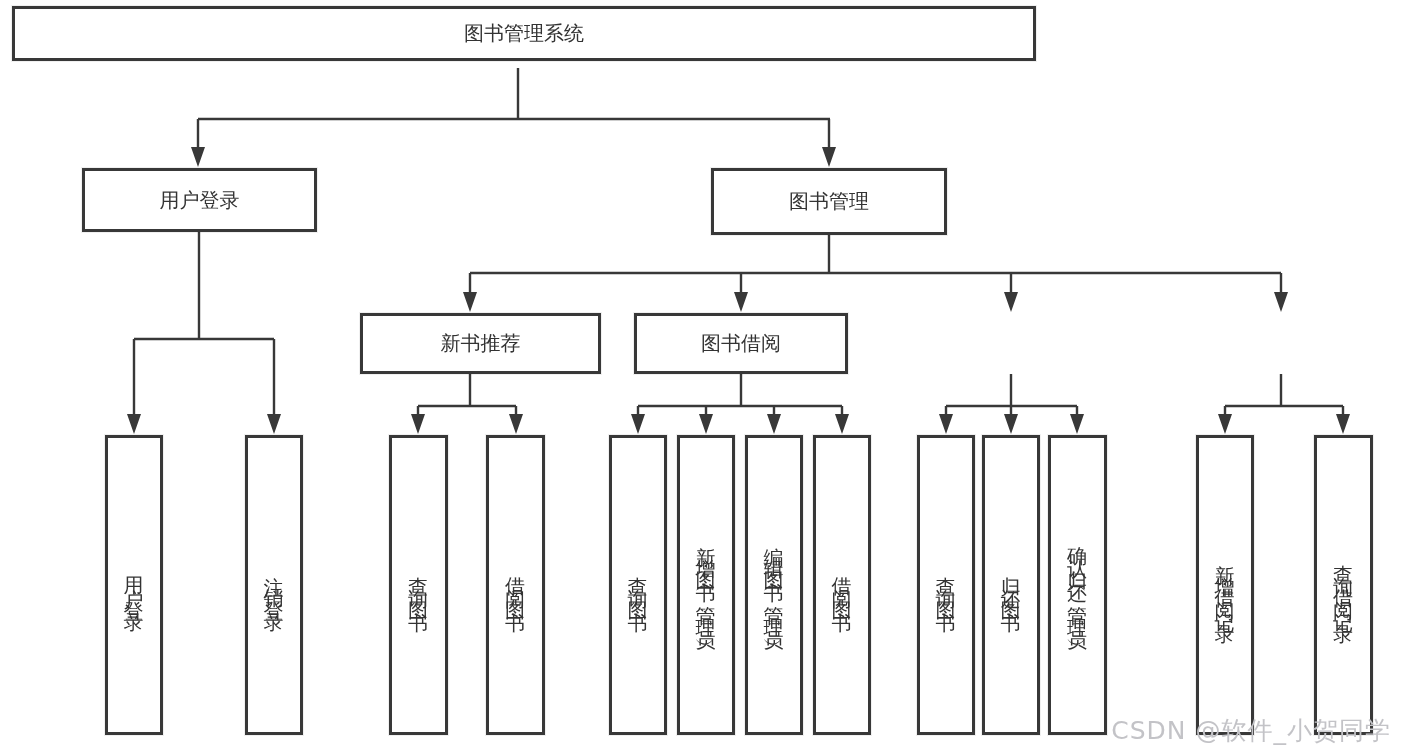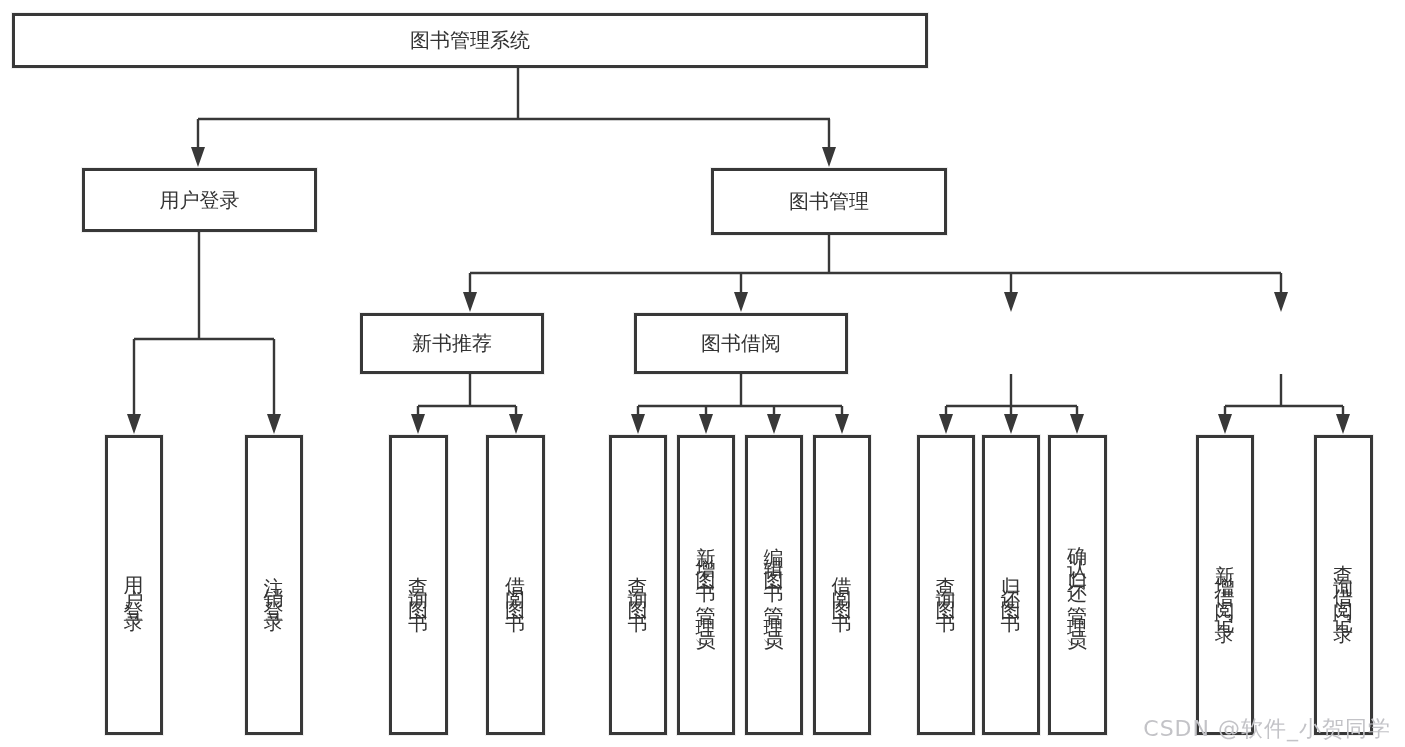--- a/index.html
+++ b/index.html
@@ -39,21 +39,21 @@
   .leaf{
     writing-mode:vertical-rl;
     text-orientation:mixed;
     font-size:20px;
     line-height:1;
   }
   .leaf .lbl{letter-spacing:12px;}
   .watermark{
     position:absolute;
     right:14px;top:714px;
-    font-size:22px;
+    font-size:25px;
     color:var(--watermark);
     letter-spacing:1px;
     white-space:nowrap;
     z-index:5;
   }
 </style>
 </head>
 <body>
 
 <div id="stage">
@@ -70,32 +70,32 @@
     <path class="head" d="
       M191 147h14L198 167Z M822 147h14L829 167Z
       M463 292h14L470 312Z M734 292h14L741 312Z M1004 292h14L1011 312Z M1274 292h14L1281 312Z
       M127 414h14L134 434Z M267 414h14L274 434Z
       M411 414h14L418 434Z M509 414h14L516 434Z
       M631 414h14L638 434Z M699 414h14L706 434Z M767 414h14L774 434Z M835 414h14L842 434Z
       M939 414h14L946 434Z M1004 414h14L1011 434Z M1070 414h14L1077 434Z
       M1218 414h14L1225 434Z M1336 414h14L1343 434Z"></path>
   </svg>
 
-  <div class="box" style="left:12px;top:13px;width:916px;height:55px">
+  <div class="box" style="left:12px;top:6px;width:1024px;height:55px">
     <span class="lbl">图书管理系统</span>
   </div>
 
   <div class="box" style="left:82px;top:168px;width:235px;height:64px">
     <span class="lbl">用户登录</span>
   </div>
   <div class="box" style="left:711px;top:168px;width:236px;height:67px">
     <span class="lbl">图书管理</span>
   </div>
 
-  <div class="box" style="left:360px;top:313px;width:184px;height:61px">
+  <div class="box" style="left:360px;top:313px;width:241px;height:61px">
     <span class="lbl">新书推荐</span>
   </div>
   <div class="box" style="left:634px;top:313px;width:214px;height:61px">
     <span class="lbl">图书借阅</span>
   </div>
 
   <div class="box leaf" style="left:105px;top:435px;width:58px;height:300px">
     <span class="lbl">用户登录</span>
   </div>
   <div class="box leaf" style="left:245px;top:435px;width:58px;height:300px">

